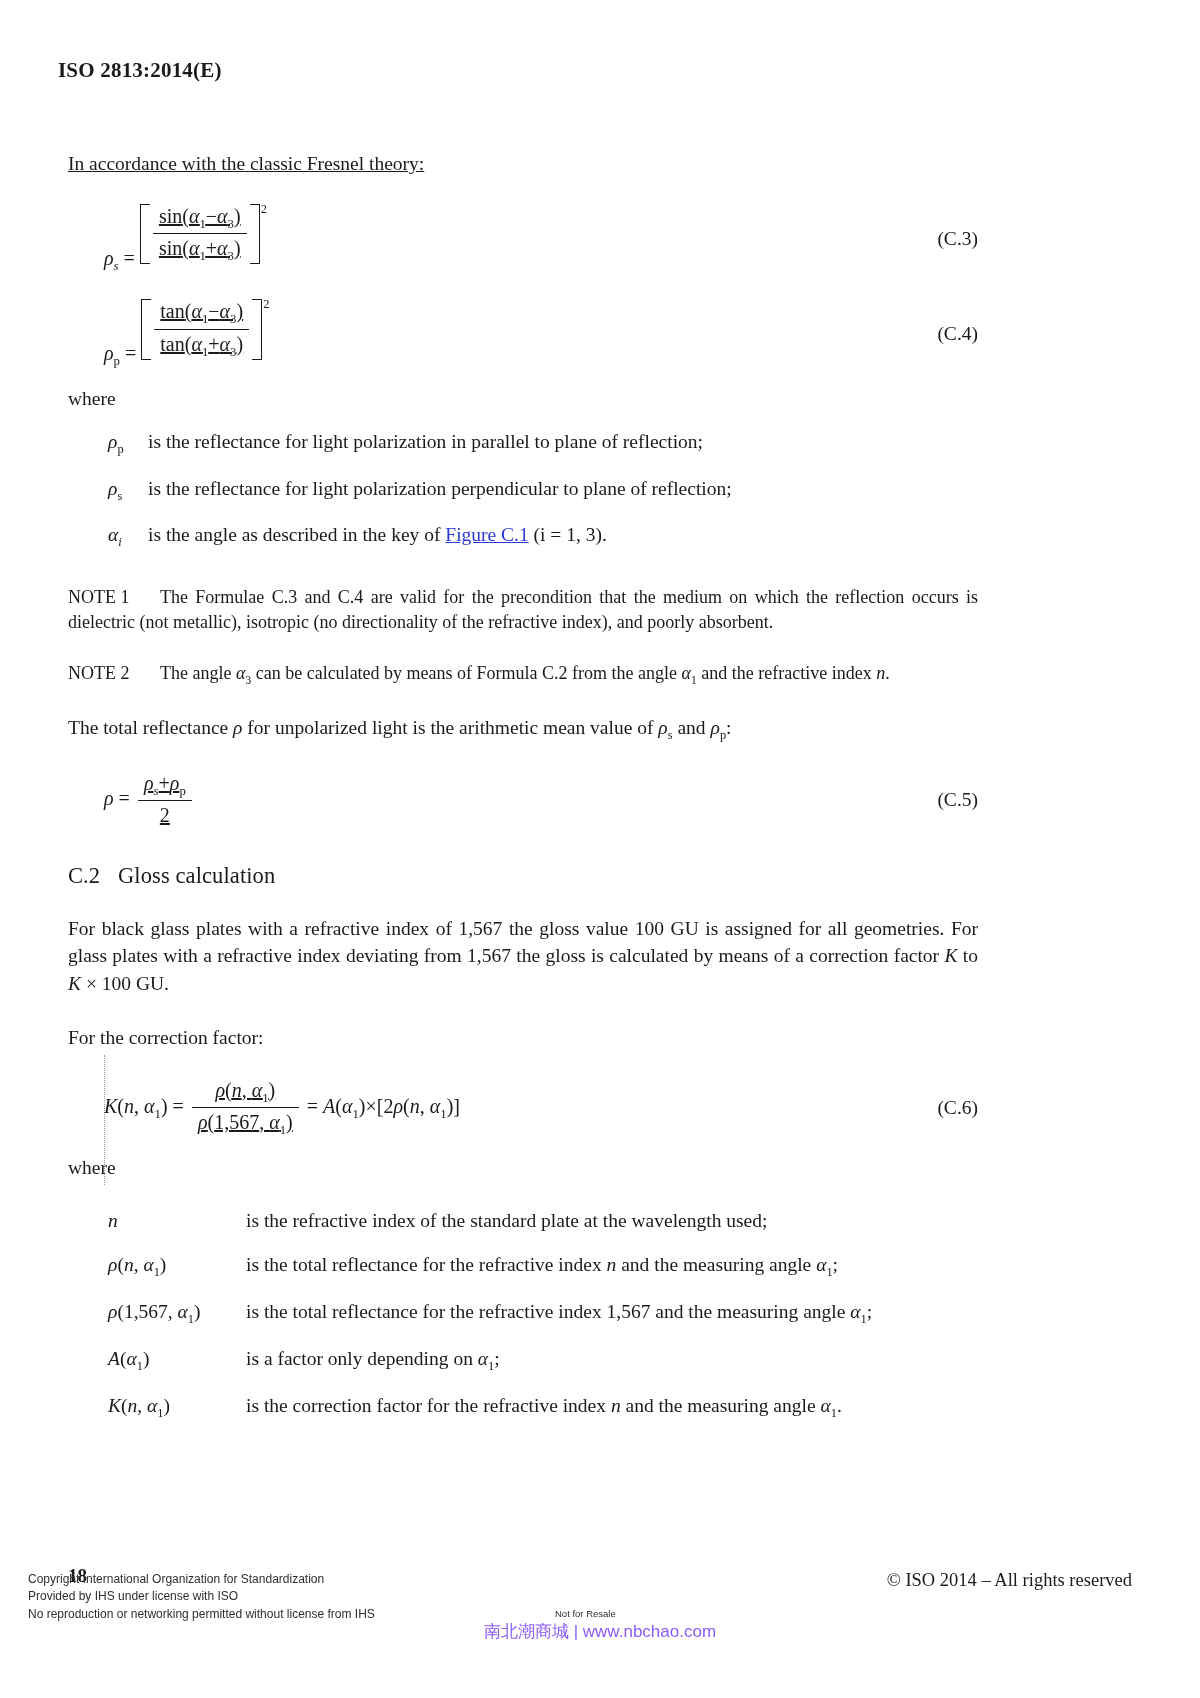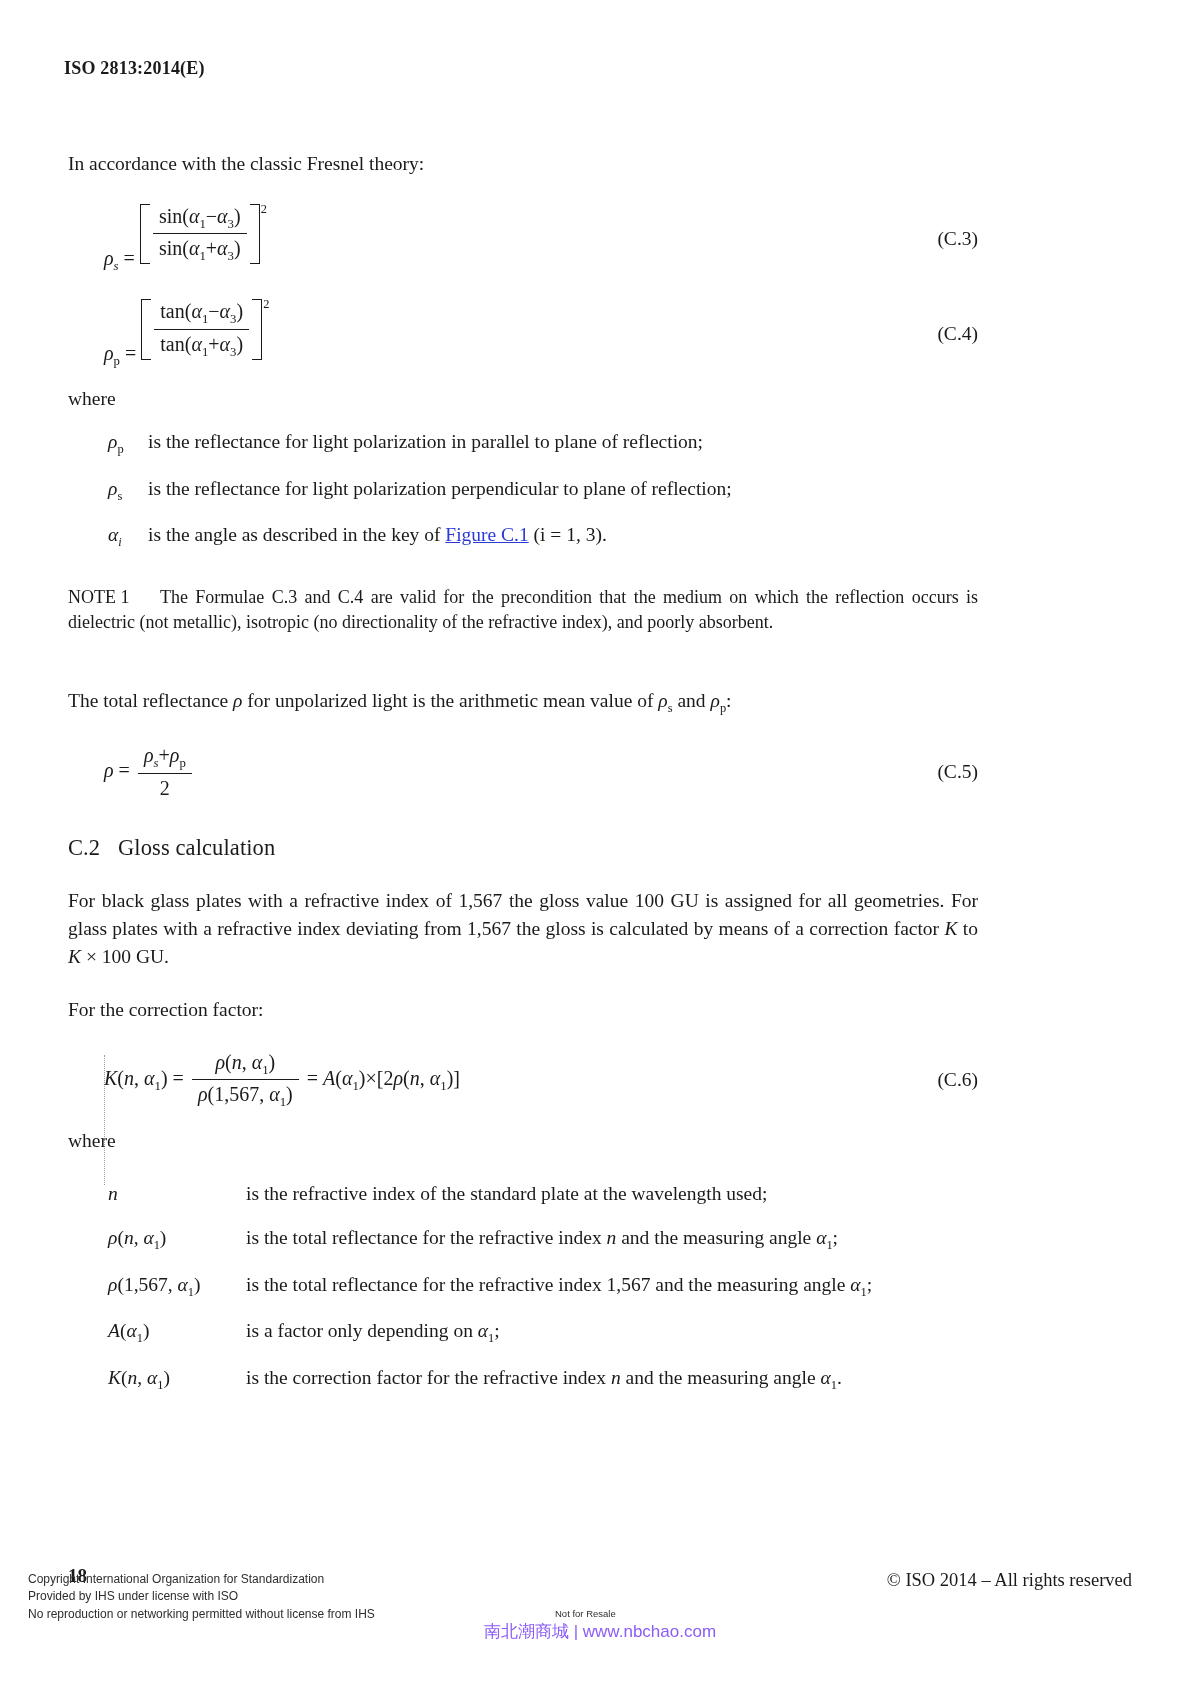--- a/index.html
+++ b/index.html
@@ -16,43 +16,44 @@
     width: 1200px;
     height: 1698px;
     background: #ffffff;
     overflow: hidden;
     box-sizing: border-box;
   }
 
   
   .running-head {
     position: absolute;
-    left: 64px;
+    left: 58px;
     top: 58px;
-    font-size: 18px;
+    font-size: 21px;
     font-weight: bold;
     letter-spacing: 0.2px;
   }
 
   
   .content {
     position: absolute;
     left: 68px;
     top: 150px;
     width: 910px;
   }
 
   p.body-text {
     margin: 0 0 0 0;
     font-size: 19.5px;
     line-height: 1.42;
     text-align: justify;
   }
   p.lead {
     margin-bottom: 26px;
+    text-decoration: underline;
   }
   .spacer-sm { height: 16px; }
   .spacer-md { height: 26px; }
   .spacer-lg { height: 34px; }
 
   
   .eq-row {
     display: flex;
     align-items: center;
     justify-content: space-between;
@@ -77,20 +78,21 @@
   }
   sub.idxi { font-size: 0.64em; font-style: italic; }
 
   
   .frac {
     display: inline-flex;
     flex-direction: column;
     vertical-align: middle;
     text-align: center;
     margin: 0 3px;
+    text-decoration: underline;
   }
   .frac .num {
     padding: 0 6px 1px 6px;
     border-bottom: 1.3px solid #1a1a1a;
     line-height: 1.28;
   }
   .frac .den {
     padding: 2px 6px 0 6px;
     line-height: 1.28;
   }
@@ -299,20 +301,21 @@
       </div>
 
     </div>
 
     <div class="spacer-sm"></div>
 
     <p class="note"><span class="note-label">NOTE 1</span><span>The Formulae C.3 and C.4 are valid for the precondition that the medium on which the reflection occurs is dielectric (not metallic), isotropic (no directionality of the refractive index), and poorly absorbent.</span></p>
 
     <div class="spacer-md"></div>
 
+    <p class="note"><span class="note-label">NOTE 2</span><span><span>The angle </span><span class="mi">α</span><sub class="idx">3</sub><span> can be calculated by means of Formula C.2 from the angle </span><span class="mi">α</span><sub class="idx">1</sub><span> and the refractive index </span><span class="mi">n</span><span>.</span></span></p>
 
     <div class="spacer-md"></div>
 
     <p class="body-text"><span>The total reflectance </span><span class="mi">ρ</span><span> for unpolarized light is the arithmetic mean value of </span><span class="mi">ρ</span><sub class="idx">s</sub><span> and </span><span class="mi">ρ</span><sub class="idx">p</sub><span>:</span></p>
 
     <div class="spacer-md"></div>
 
     <div class="eq-row">
       <div class="eq-body math">
         <span class="mi">ρ</span>

